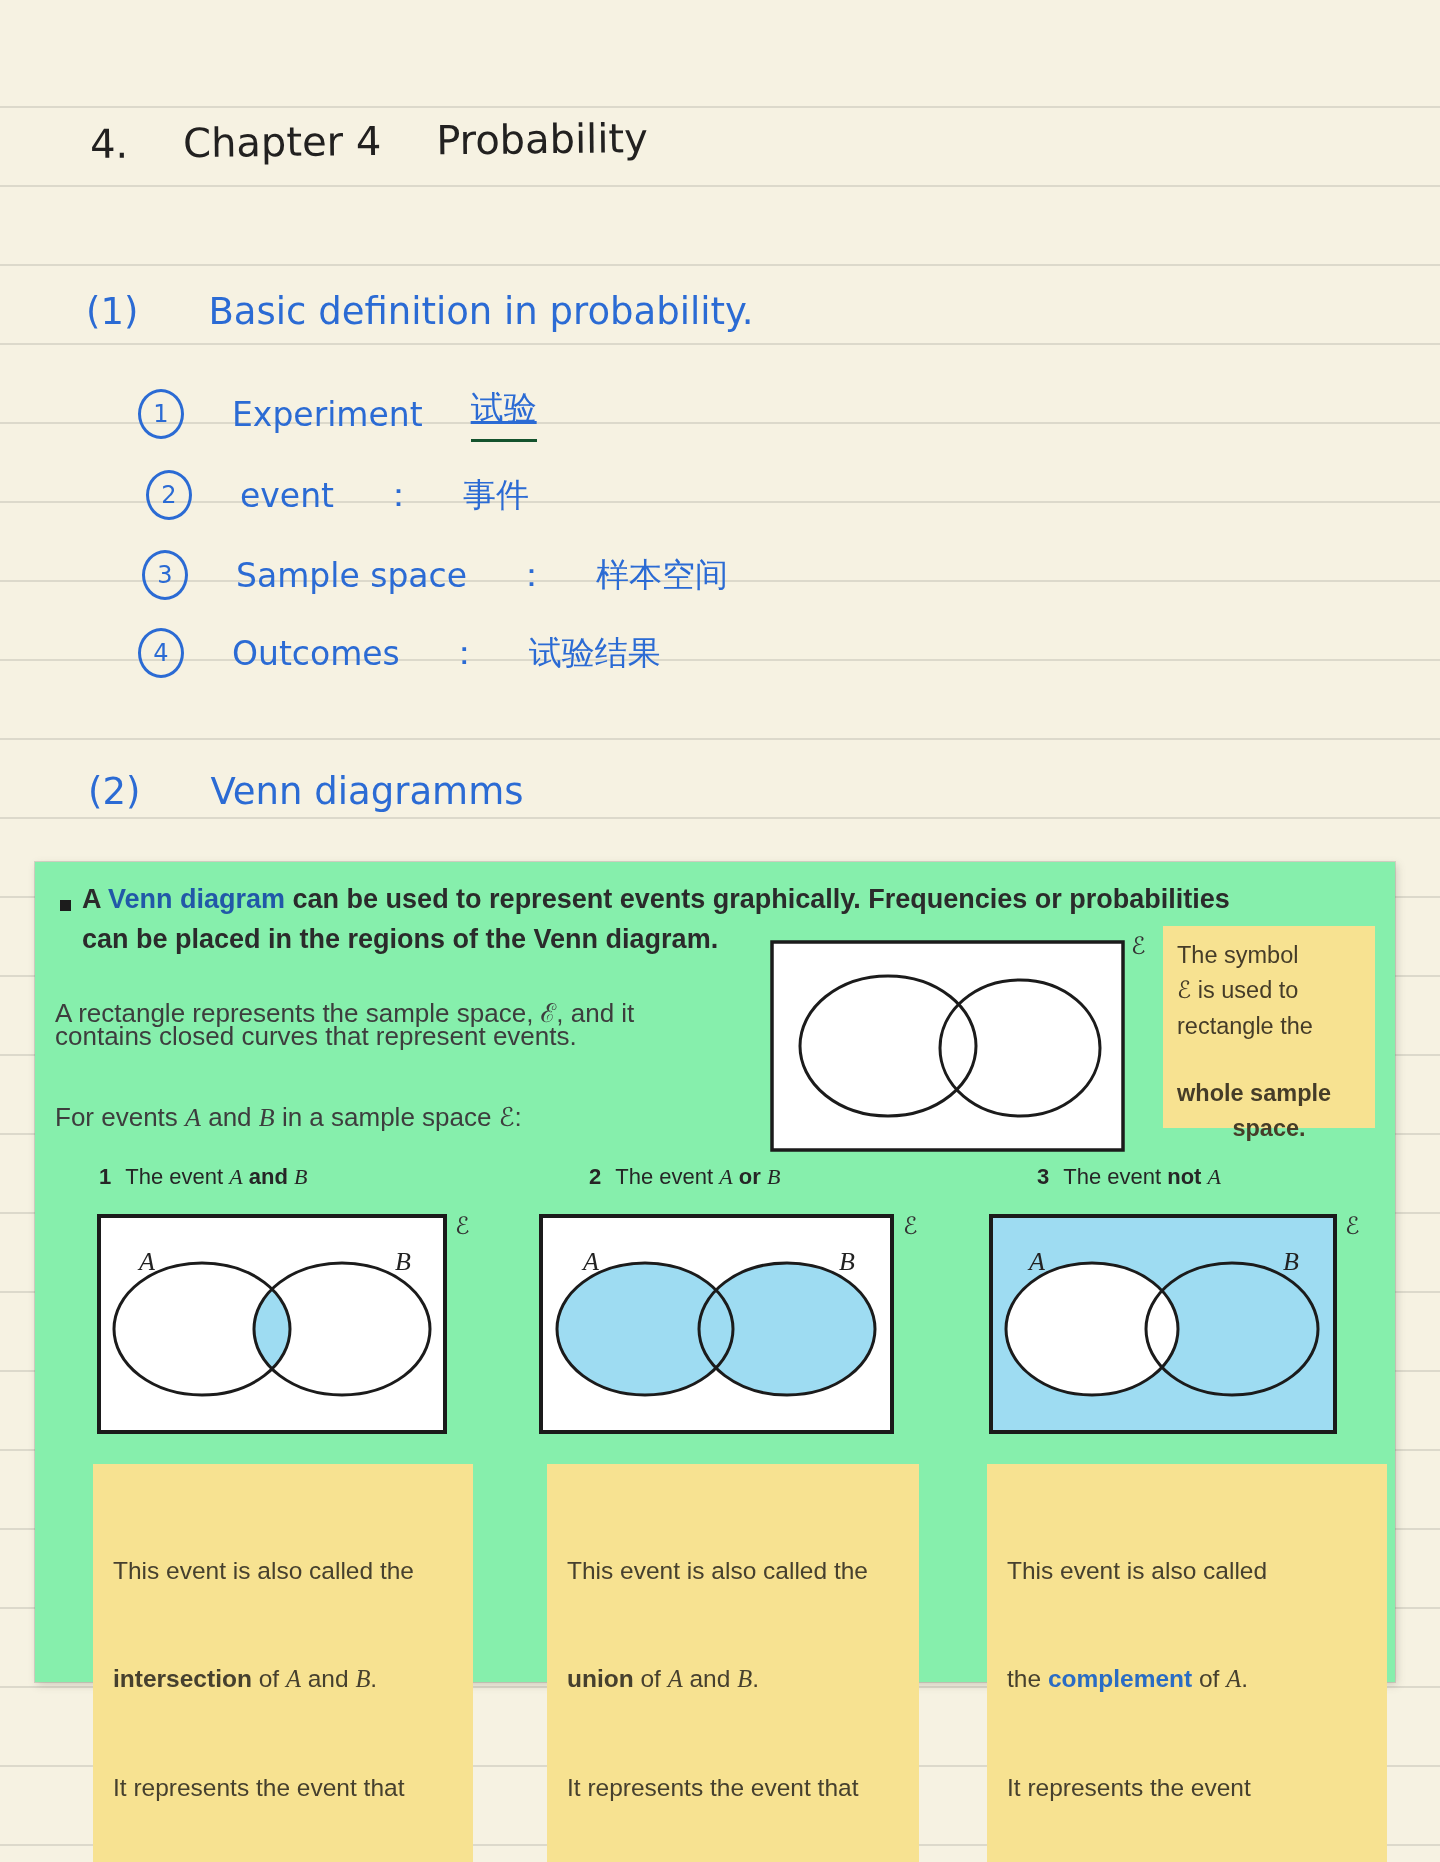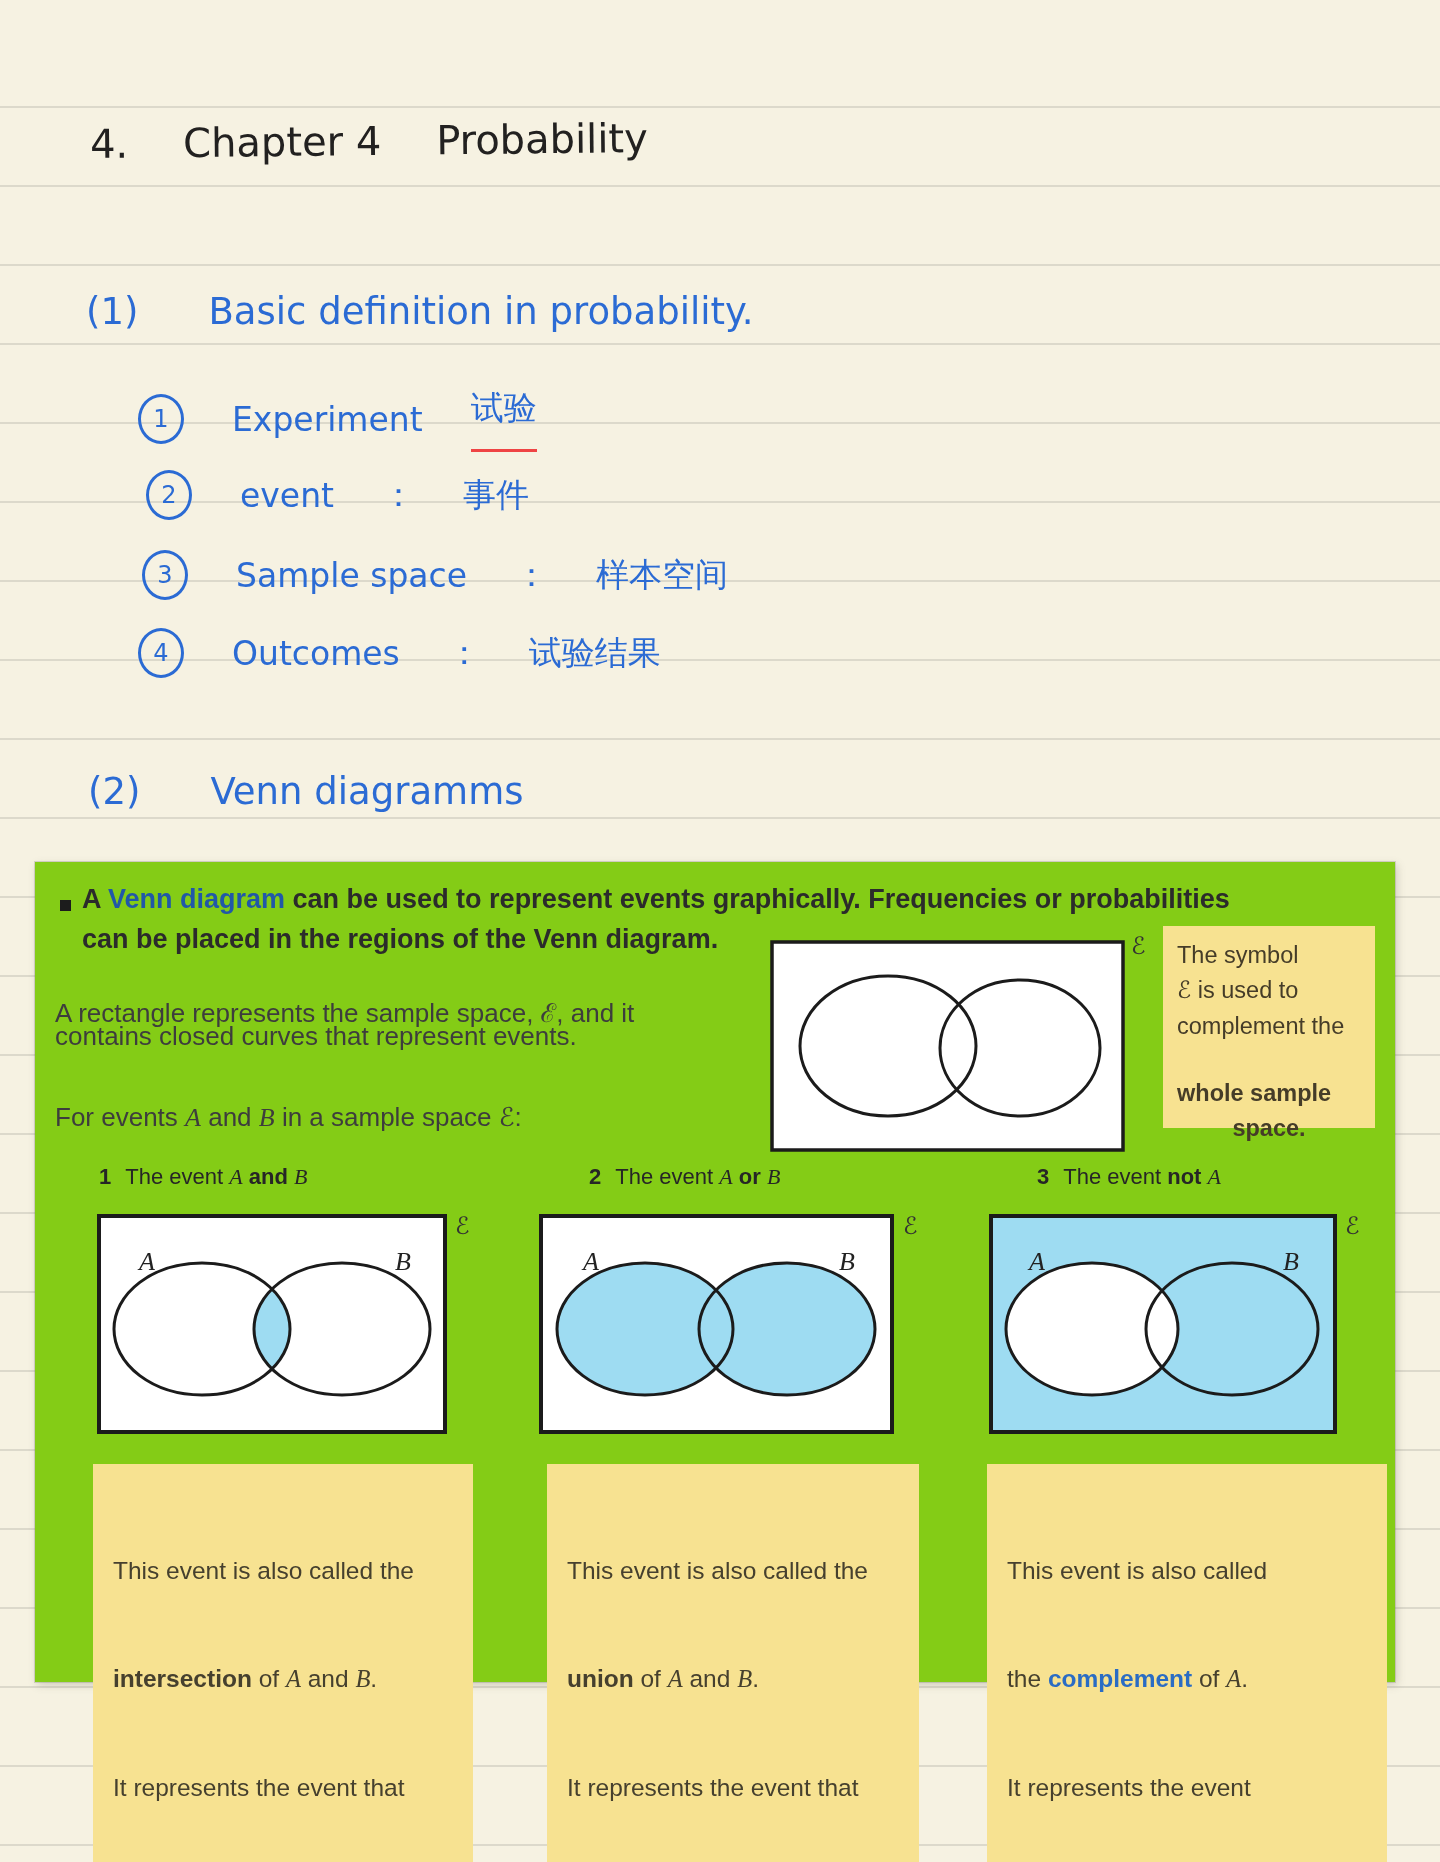--- a/index.html
+++ b/index.html
@@ -18,25 +18,25 @@
   .hw-black{ color:#222120; }
   .hw-blue{ color:#2b6bd4; }
   .hw-title{ font-size:40px; gap:55px; transform:rotate(-0.6deg); }
   .hw-sec{ font-size:37px; gap:70px; }
   .hw-item{ font-size:33px; gap:48px; color:#2b6bd4; align-items:center;}
   .circle-num{
     width:40px; height:44px; border:3px solid #2b6bd4; border-radius:50%;
     display:inline-flex; align-items:center; justify-content:center;
     font-size:24px; flex:0 0 auto;
   }
-  .zh-underline{ border-bottom:3px solid #ef4444; padding-bottom:18px; }
+  .zh-underline{ border-bottom:3px solid #14532d; padding-bottom:8px;text-decoration:underline; }
   
   .panel{
     position:absolute; left:35px; top:862px; width:1360px; height:820px;
-    background:#84cc16; box-shadow:0 0 0 1px rgba(120,120,110,.25), 2px 3px 8px rgba(90,90,80,.25);
+    background:#86efac; box-shadow:0 0 0 1px rgba(120,120,110,.25), 2px 3px 8px rgba(90,90,80,.25);
   }
   .panel *{ box-sizing:border-box; }
   .tb{ position:absolute; color:#3d3d3d; font-size:26px; white-space:pre; }
   .tb-bold{ font-weight:bold; color:#2b2b2b; font-size:27px; }
   .term-blue{ color:#2158a8; font-weight:bold; }
   .mathv{ font-family:"Liberation Serif", serif; font-style:italic; }
   .scripte{ font-family:"DejaVu Sans", sans-serif; font-style:italic; }
   .bullet-sq{ position:absolute; width:11px; height:11px; background:#1c1c1c; }
   .note-box{
     position:absolute; background:#f7e291; color:#453c28;
@@ -102,21 +102,21 @@
     <svg class="venn" style="left:735px; top:78px;" width="355" height="212" viewBox="0 0 355 212">
       <rect x="2" y="2" width="351" height="208" fill="#ffffff" stroke="#1b1b1b" stroke-width="3.5"></rect>
       <ellipse cx="118" cy="106" rx="88" ry="70" fill="none" stroke="#1b1b1b" stroke-width="3"></ellipse>
       <ellipse cx="250" cy="108" rx="80" ry="68" fill="none" stroke="#1b1b1b" stroke-width="3"></ellipse>
     </svg>
     <span class="e-label scripte" style="left:1096px; top:70px;">ℰ</span>
 
     <div class="note-box" style="left:1128px; top:64px; width:212px; height:202px;">
       <div>The symbol</div>
       <div><span class="scripte">ℰ</span><span> is used to</span></div>
-      <div>complement the</div>
+      <div>rectangle the</div>
       <div style="font-weight:bold;margin-top:32px;">whole sample</div>
       <div style="font-weight:bold;text-align:center;">space.</div>
     </div>
 
     <div class="ev-heading" style="left:64px; top:302px;"><b class="num">1</b><span>The event </span><span class="mathv">A</span><b> and </b><span class="mathv">B</span></div>
     <div class="ev-heading" style="left:554px; top:302px;"><b class="num">2</b><span>The event </span><span class="mathv">A</span><b> or </b><span class="mathv">B</span></div>
     <div class="ev-heading" style="left:1002px; top:302px;"><b class="num">3</b><span>The event </span><b>not </b><span class="mathv">A</span></div>
 
     <svg class="venn" style="left:62px; top:352px;" width="350" height="220" viewBox="0 0 350 220">
       <rect x="2" y="2" width="346" height="216" fill="#ffffff" stroke="#1b1b1b" stroke-width="4"></rect>

